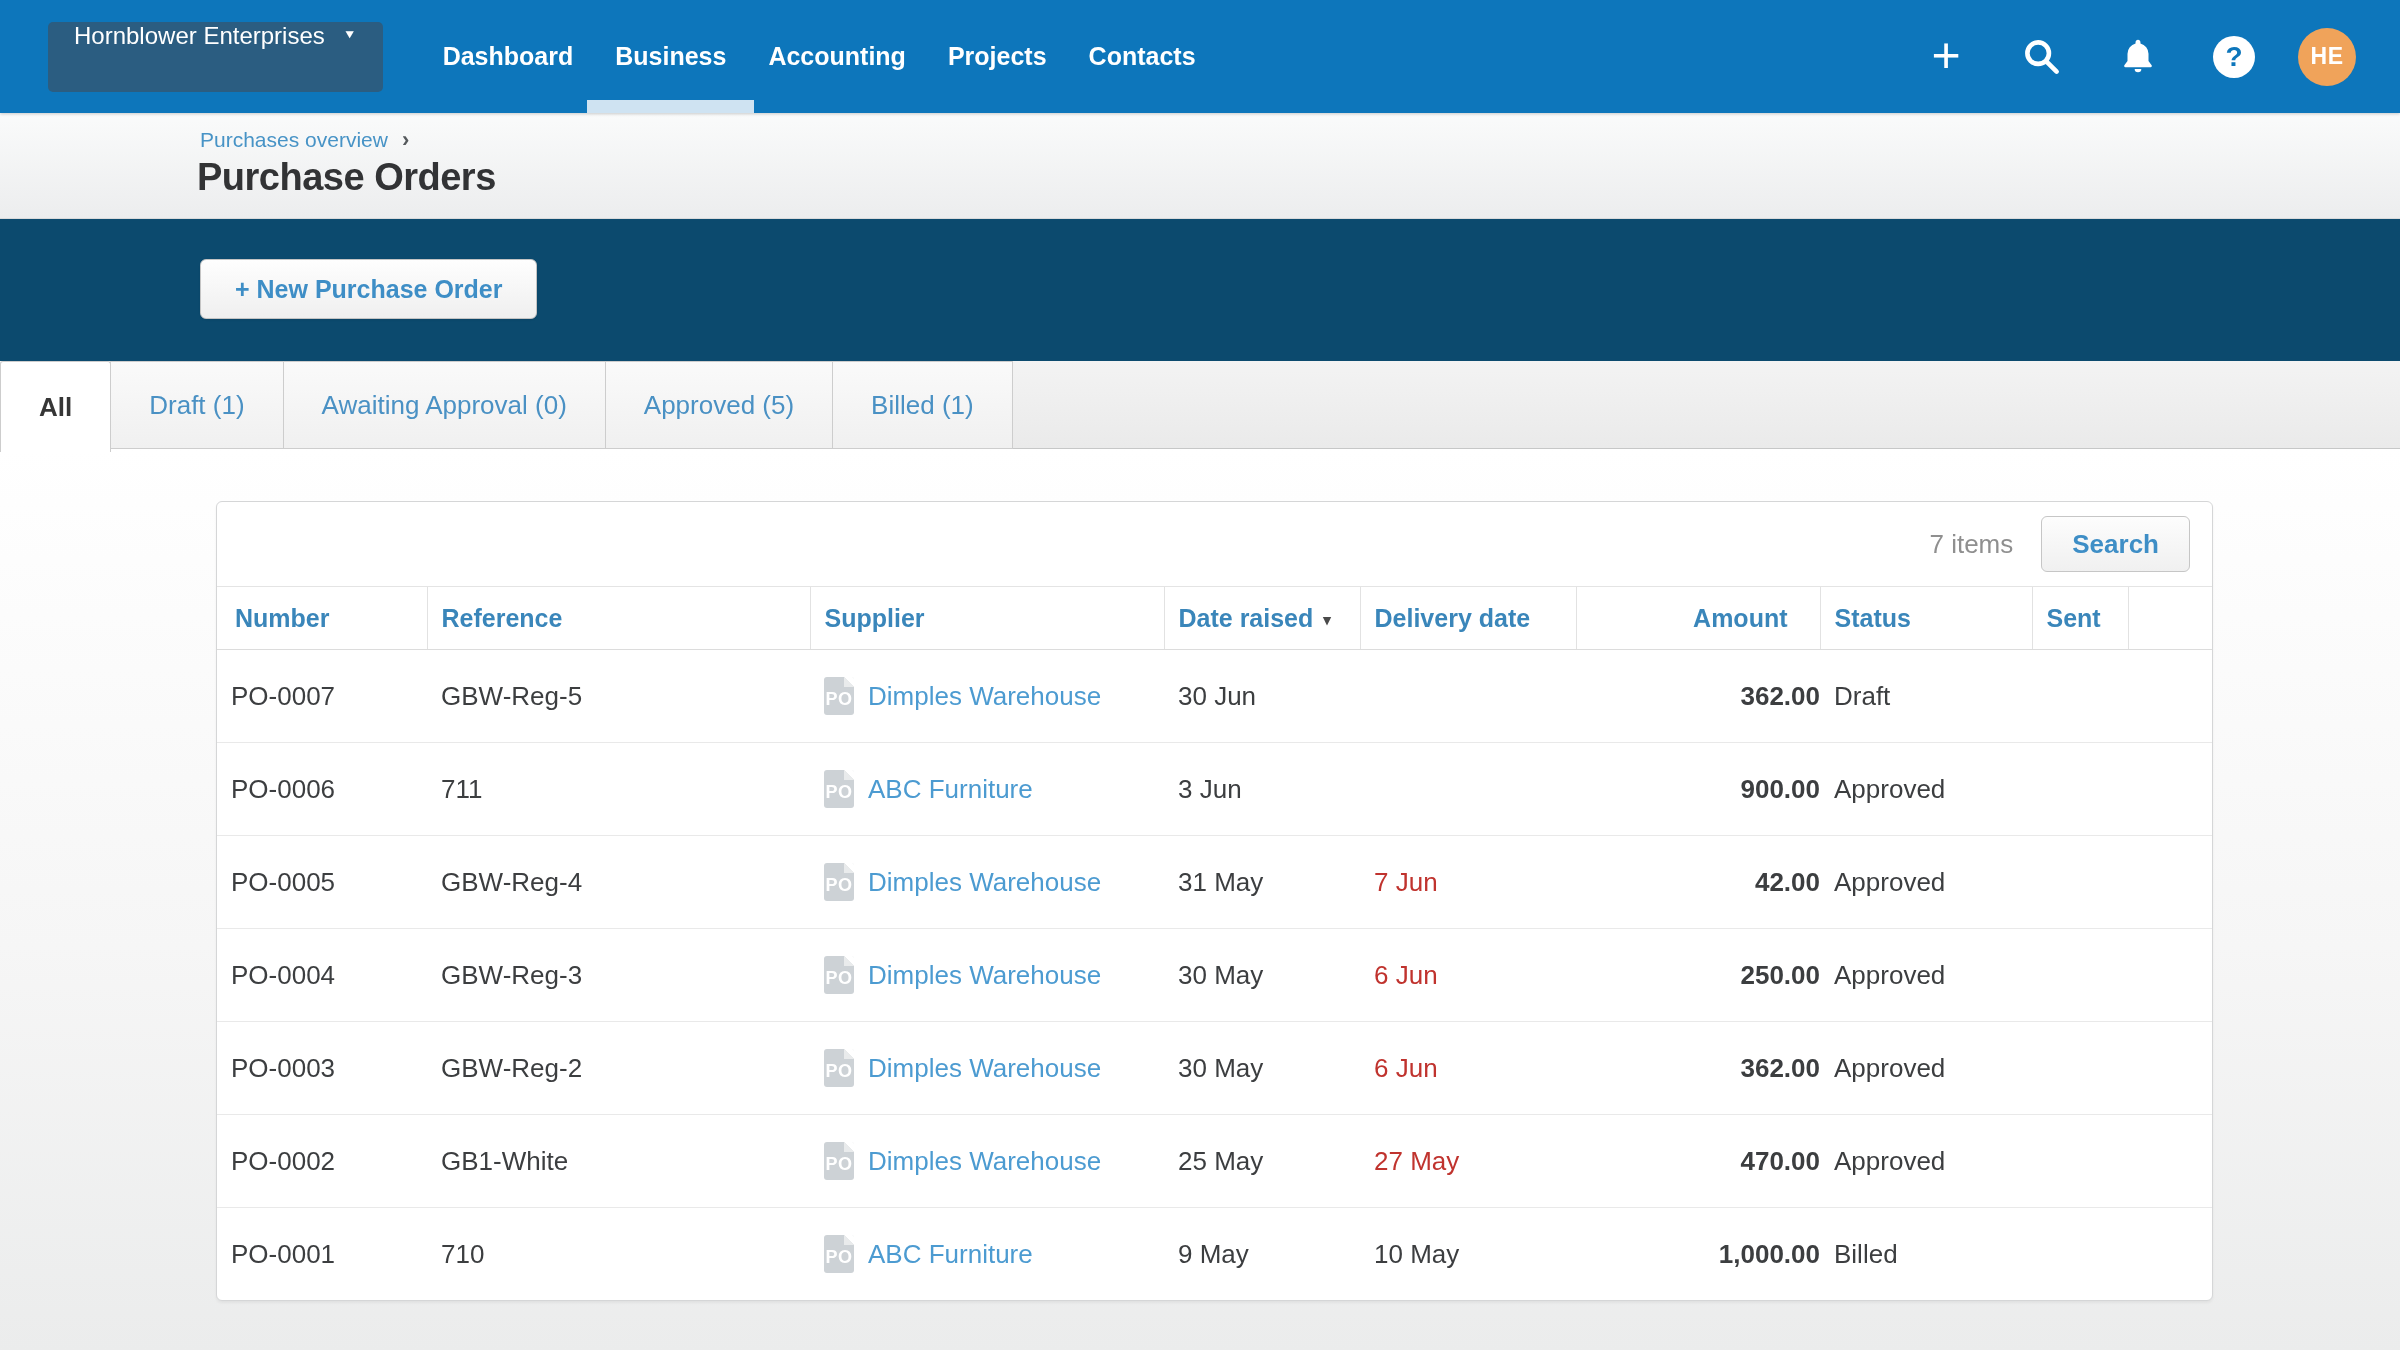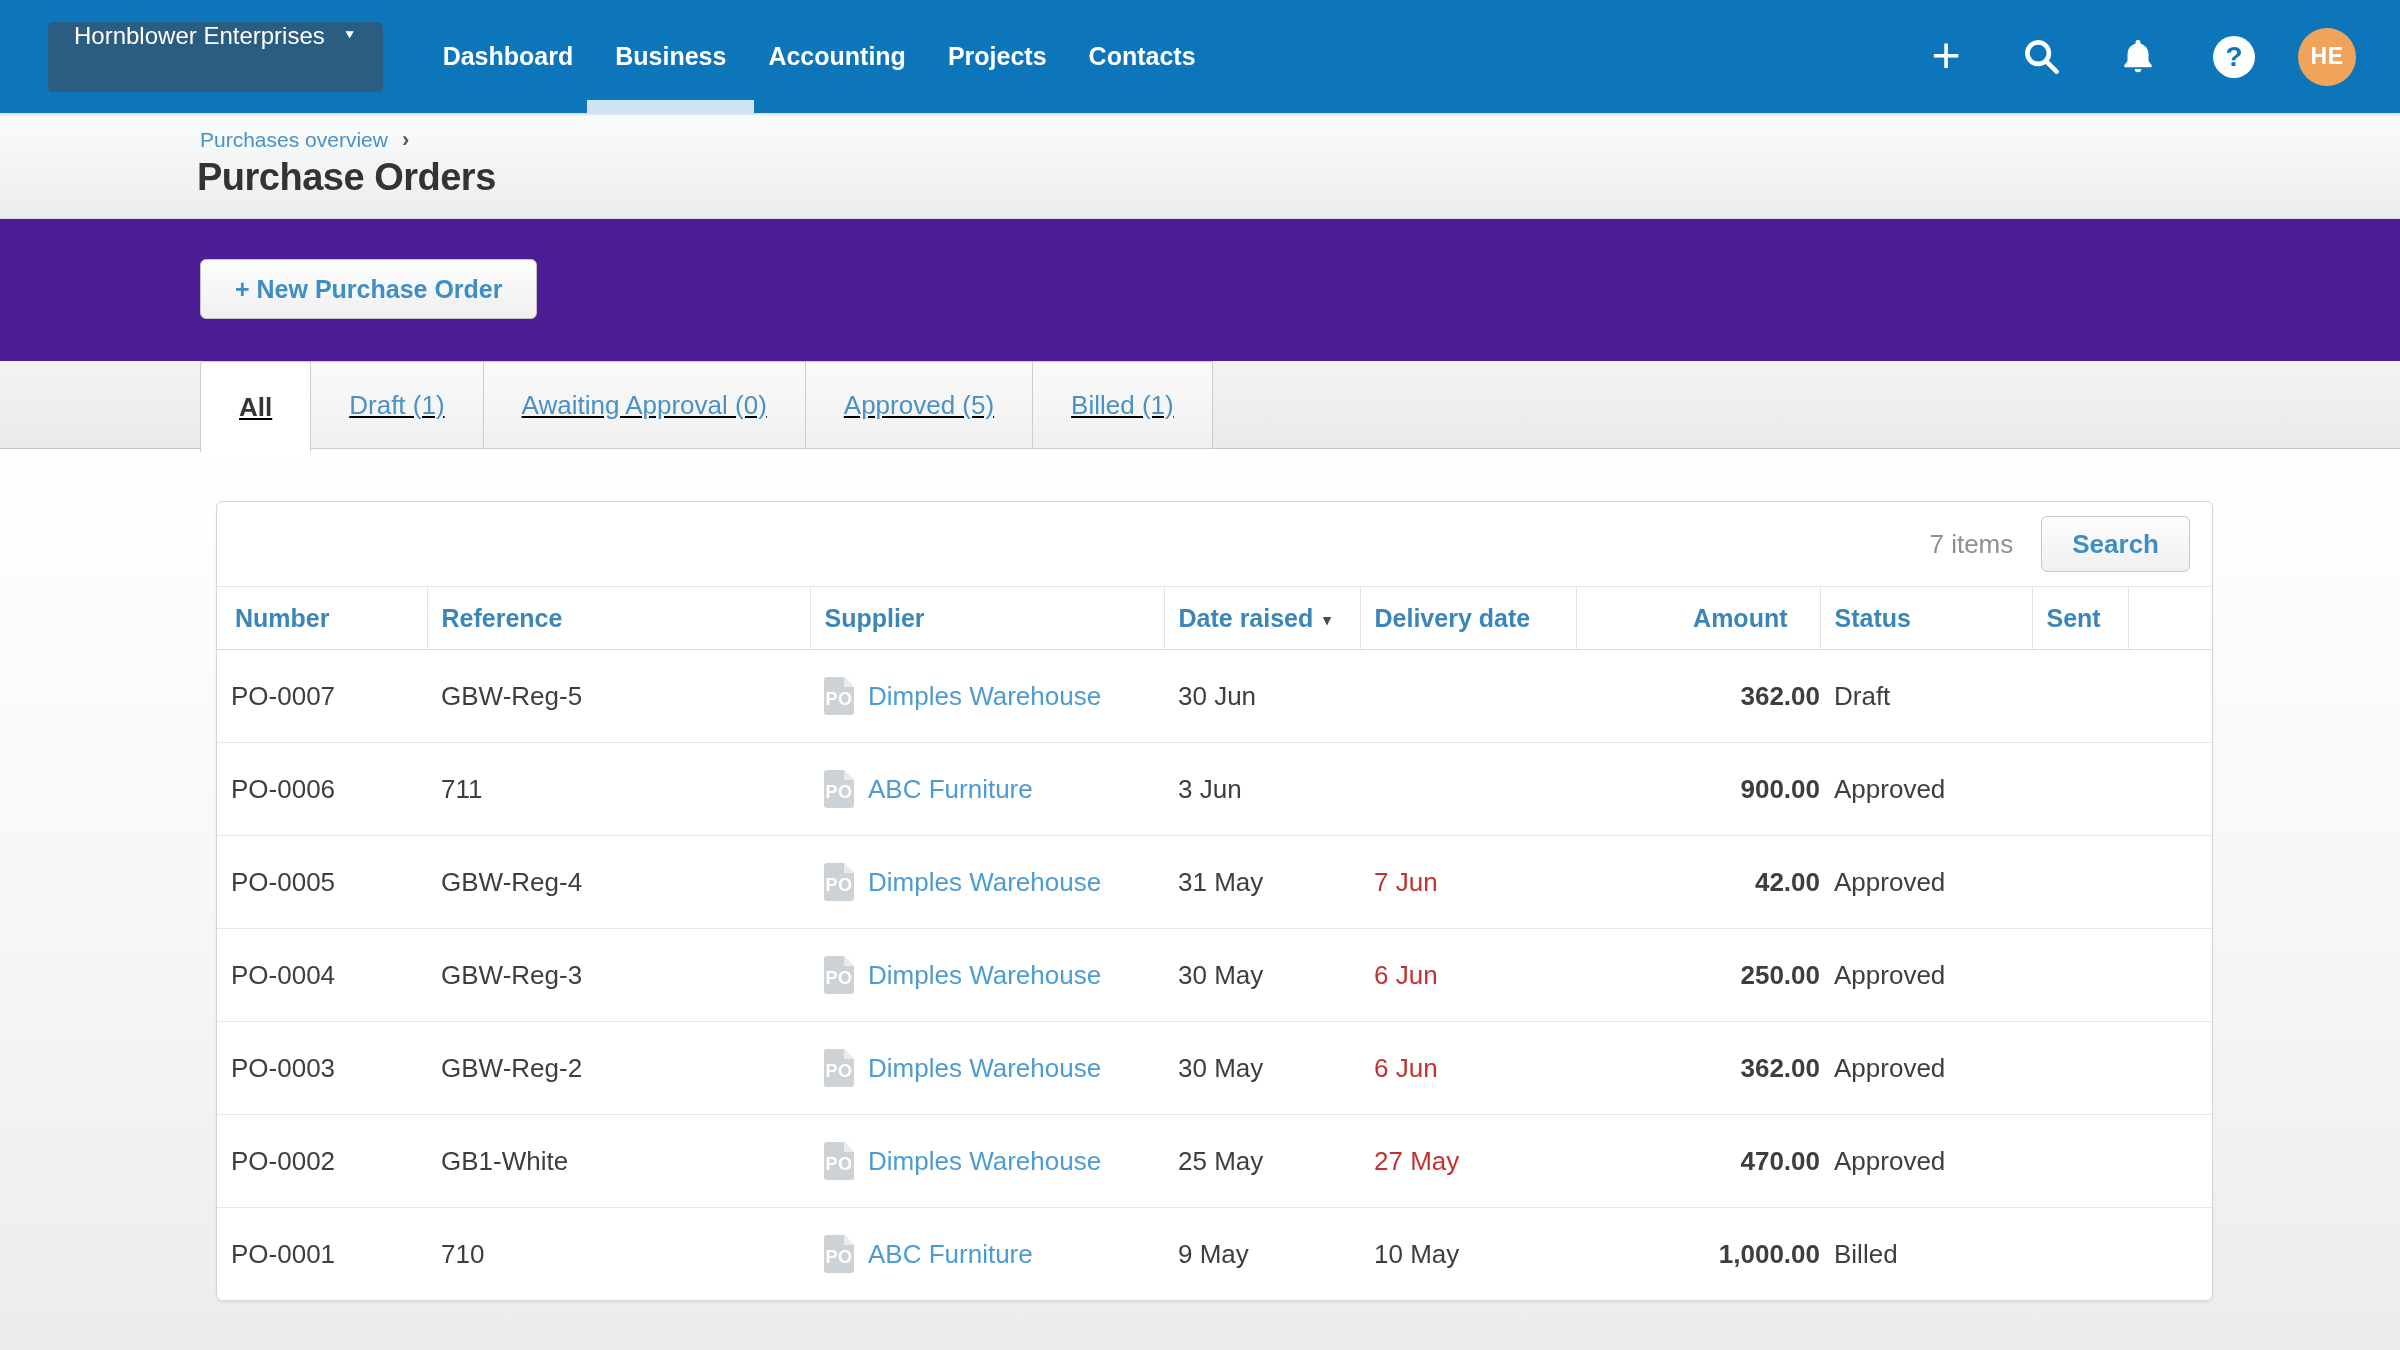--- a/index.html
+++ b/index.html
@@ -49,33 +49,33 @@
   
   .title-band{
     height:105px;background:linear-gradient(#fafbfb,#ecedee);
     border-bottom:1px solid #d9dadb;padding-left:200px;
   }
   .breadcrumb-row{padding-top:15px;display:flex;align-items:center;gap:14px;}
   .breadcrumb-link{color:#4793c6;font-size:21px;cursor:pointer;}
   .breadcrumb-sep{color:#55595c;font-size:22px;font-weight:bold;line-height:1;}
   .page-title{margin:4px 0 0 -3px;font-size:38px;font-weight:bold;color:#323335;letter-spacing:-.5px;}
   
-  .content-top{height:142px;background:#4c1d95;position:relative;}
+  .content-top{height:142px;background:#0c4a6e;position:relative;}
   .new-po-btn{
     position:absolute;left:200px;top:40px;height:60px;padding:0 34px;
     background:linear-gradient(#fefefe,#efefef);
     border:1px solid #c4c4c4;border-radius:6px;
     box-shadow:0 1px 2px rgba(0,0,0,.08);
     font-family:"Liberation Sans", sans-serif;
     font-size:25px;font-weight:bold;color:#3e8ec6;cursor:pointer;
   }
   .tabstrip{
     height:87px;border-bottom:1px solid #c6c7c7;
     background:linear-gradient(#f3f3f3,#eaeaea);
-    display:flex;align-items:flex-end;padding-left:200px;position:relative;z-index:2;text-decoration:underline;
+    display:flex;align-items:flex-end;position:relative;z-index:2;
   }
   .tab{
     box-sizing:border-box;height:88px;margin-bottom:-1px;
     background:linear-gradient(#fafafa,#f0f0f0);
     border:1px solid #cdcdcd;
     display:flex;align-items:center;justify-content:center;
     padding:0 38px;font-size:26px;color:#4a91c4;cursor:pointer;white-space:nowrap;
   }
   .tab + .tab{margin-left:-1px;}
   .tab.active{

